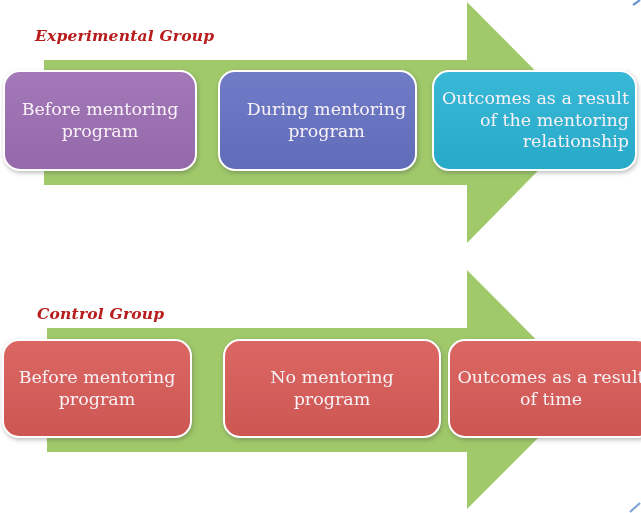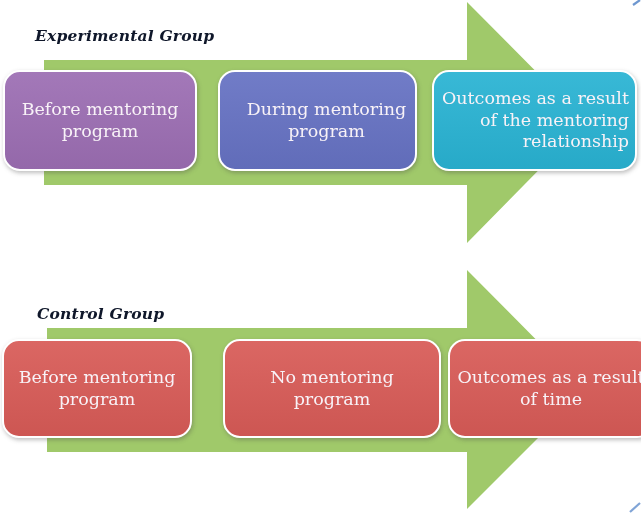--- a/index.html
+++ b/index.html
@@ -16,21 +16,21 @@
     left: 0; top: 0;
     width: 641px; height: 513px;
     pointer-events: none;
   }
   .group-label {
     position: absolute;
     font-family: "DejaVu Serif", serif;
     font-size: 15.5px;
     font-weight: bold;
     font-style: italic;
-    color: #0f172a;
+    color: #b91c1c;
     letter-spacing: 0.2px;
     white-space: nowrap;
   }
   .label-exp { left: 35px; top: 26px; }
   .label-ctl { left: 37px; top: 304px; }
   .stage-box {
     position: absolute;
     box-sizing: border-box;
     border: 2.5px solid #ffffff;
     border-radius: 17px;

